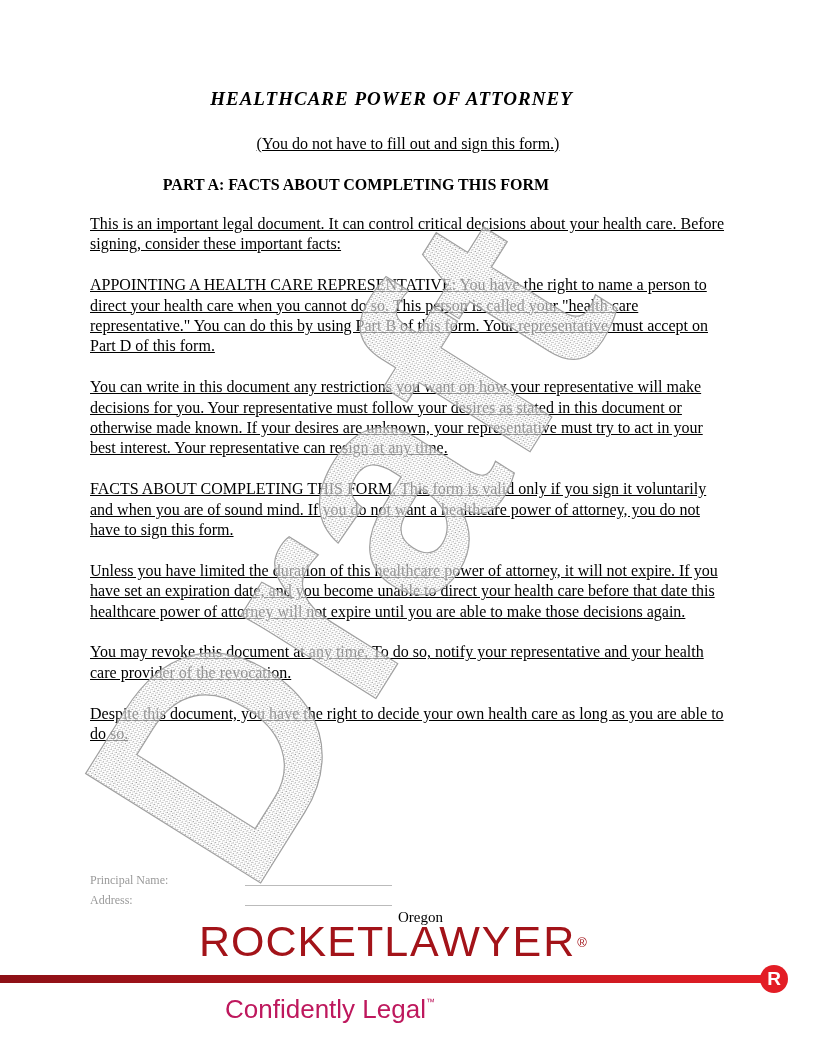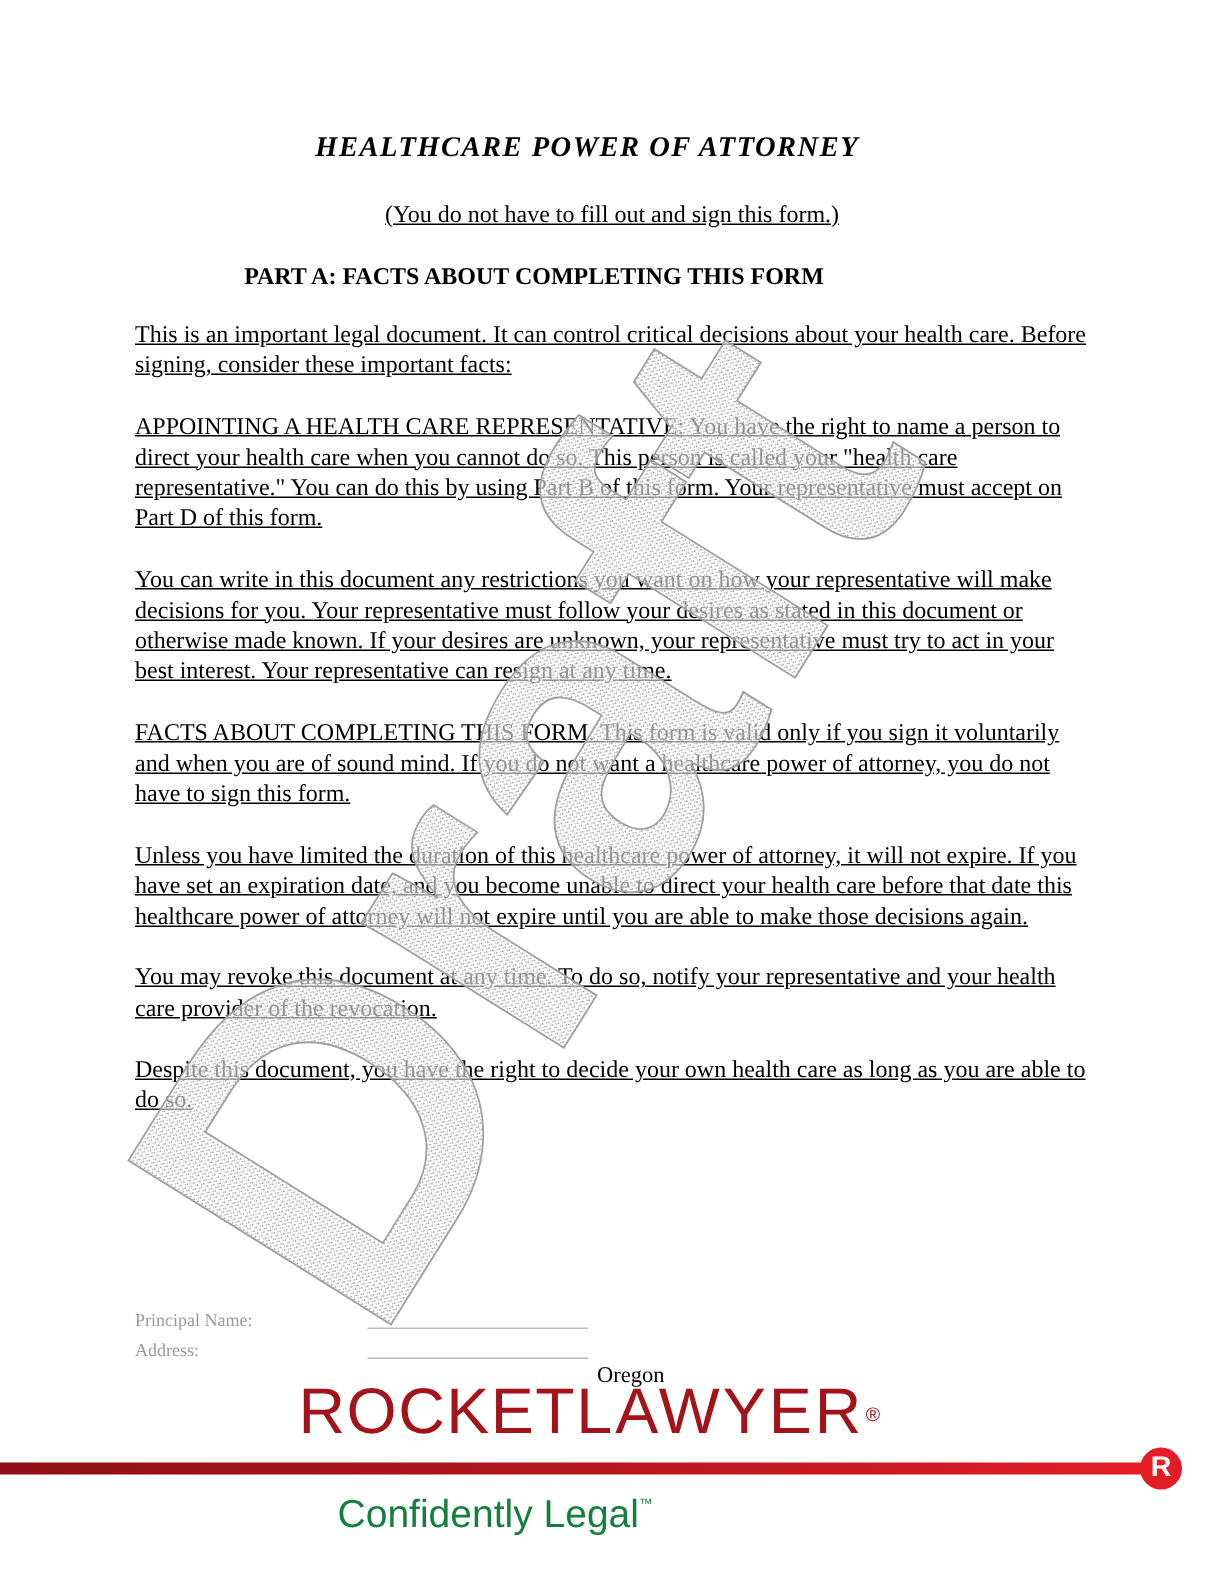--- a/index.html
+++ b/index.html
@@ -14,21 +14,21 @@
   .field-row { position: relative; height: 20px; }
   .field-line { position: absolute; left: 155px; top: 15px; width: 147px; border-bottom: 1px solid #bbb; }
   .state { position: absolute; left: 398px; top: 909px; font-size: 15px; color: #000000; }
   .watermark { position: absolute; left: 0; top: 0; width: 816px; height: 1056px; pointer-events: none; }
   .logo { position: absolute; top: 918px; left: 199px; width: 420px; height: 46px; font-family: "Liberation Sans", "DejaVu Sans", sans-serif; color: #a31319; font-size: 43px; line-height: 46px; white-space: nowrap; }
   .logo .bold { font-weight: normal; letter-spacing: 1px; text-align: center; }
   .logo .light { font-weight: normal; letter-spacing: 2px; text-align: right; }
   .logo sup { font-size: 13px; vertical-align: top; position: relative; top: 2px; margin-left: 1px; }
   .bar { position: absolute; left: 0; top: 975px; width: 770px; height: 8px; background: linear-gradient(90deg, #8d1016 0%, #b6161d 50%, #e31d25 100%); }
   .r-badge { position: absolute; left: 760px; top: 965px; width: 28px; height: 28px; border-radius: 50%; background: #e31d25; color: #fff; font-family: "Liberation Sans", sans-serif; font-weight: bold; font-size: 19px; text-align: center; line-height: 28px; }
-  .tagline { position: absolute; top: 994px; left: 0; width: 660px; text-align: center; font-family: "Liberation Sans", "DejaVu Sans", sans-serif; font-size: 26px; color: #15803d; }
+  .tagline { position: absolute; top: 994px; left: 0; width: 660px; text-align: center; font-family: "Liberation Sans", "DejaVu Sans", sans-serif; font-size: 26px; color: #be185d; }
   .tagline sup { font-size: 9px; vertical-align: top; position: relative; top: 3px; }
 </style>
 </head>
 <body>
 
 <div class="page">
   <div class="title">HEALTHCARE POWER OF ATTORNEY</div>
   <div class="subtitle">(You do not have to fill out and sign this form.)</div>
   <div class="part-heading">PART A: FACTS ABOUT COMPLETING THIS FORM</div>
 

